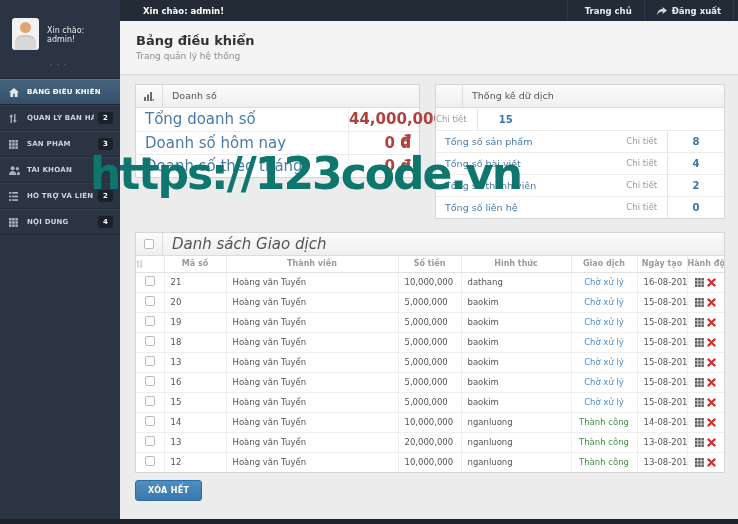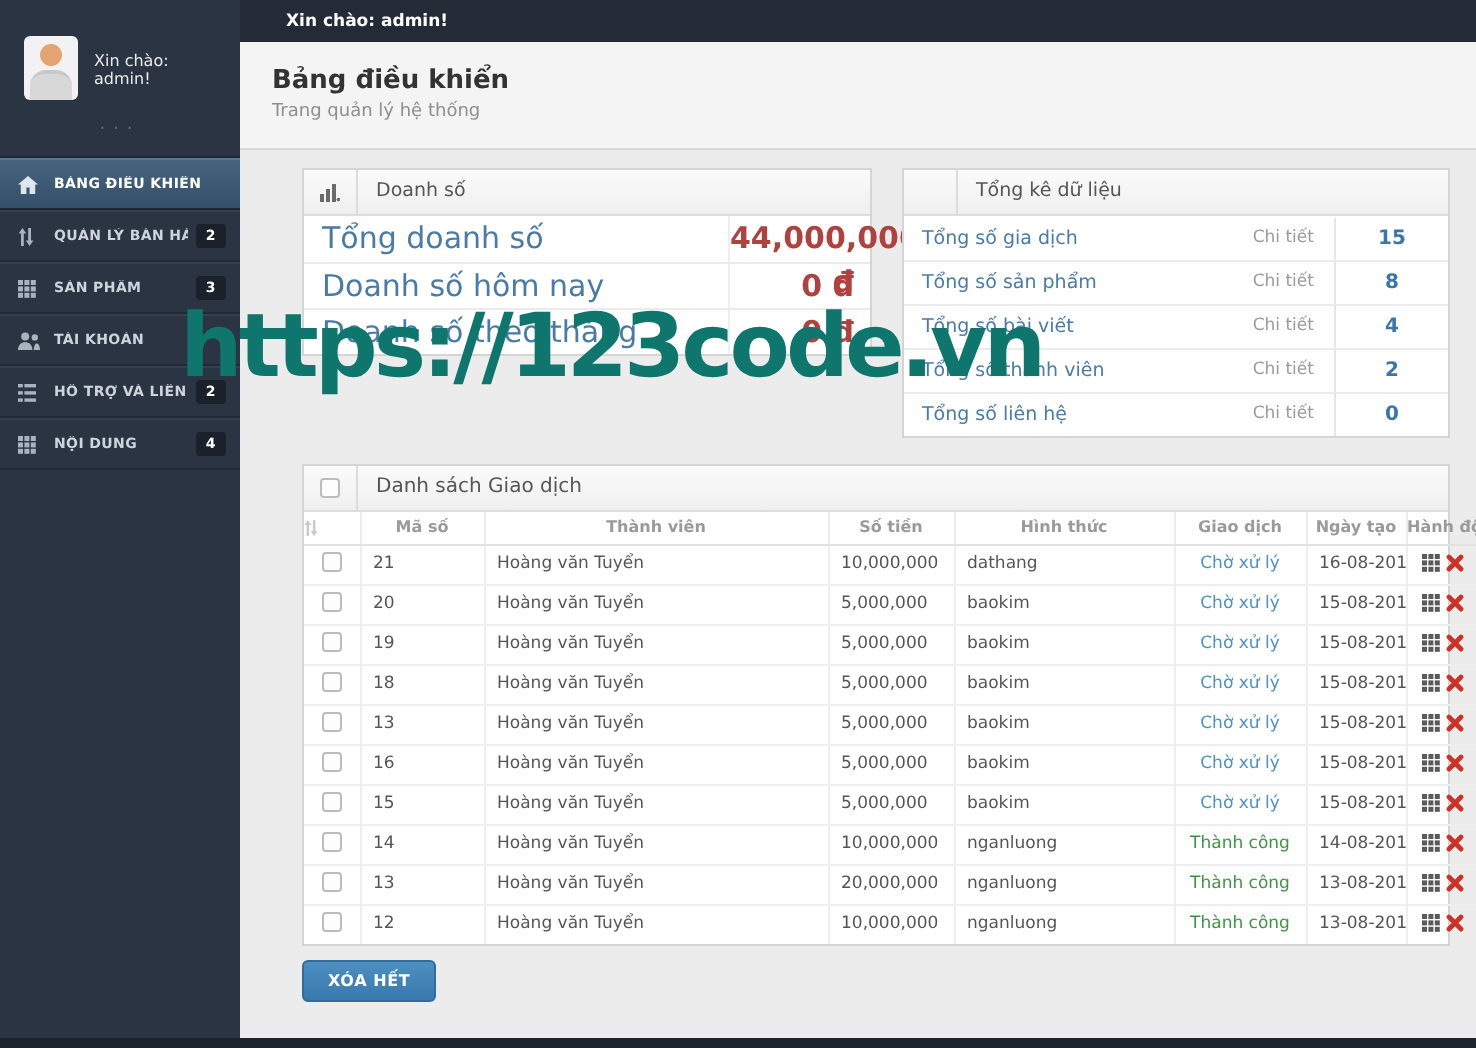--- a/index.html
+++ b/index.html
@@ -29,21 +29,21 @@
   .topbar-right { margin-left:auto; display:flex; height:100%; }
   .top-link { display:flex; align-items:center; gap:5px; padding:0 12px; font-size:8.5px; font-weight:bold; color:#e9edf1; border-left:1px solid #303947; cursor:pointer; }
   .top-link:last-child { border-right:1px solid #303947; margin-right:4px; }
   .top-link .ic { color:#cfd6dd; display:inline-flex; }
 
   
   .content { position:absolute; left:120px; top:21px; right:0; bottom:5px; background:#ececed; overflow:hidden; }
   .page-header { background:#f4f4f4; border-bottom:1px solid #d8d8d8; padding:12px 16px 13px; }
   .page-title { font-size:13px; font-weight:bold; color:#333; }
   .page-subtitle { font-size:9px; color:#8e8e8e; margin-top:3px; }
-  .page-body { padding:9px 13px 0 15px;margin-left:16px; }
+  .page-body { padding:9px 13px 0 15px; }
 
   .panel-row { display:flex; gap:15px; }
   .panel { background:#fff; border:1px solid #d5d5d5; }
   .panel-revenue { width:285px; flex:none; align-self:flex-start; }
   .panel-stats { flex:1; align-self:flex-start; }
   .panel-header { display:flex; align-items:stretch; height:23px; background:linear-gradient(#fbfbfb,#efefef); border-bottom:1px solid #dcdcdc; }
   .panel-icon { width:27px; flex:none; border-right:1px solid #dcdcdc; display:flex; align-items:center; justify-content:center; color:#6a6a6a; }
   .panel-title { line-height:22px; padding:0 9px; font-size:9.5px; color:#555; }
 
   .rev-row { display:flex; height:23px; line-height:22px; border-top:1px solid #ebebeb; font-size:15px; }
@@ -55,21 +55,21 @@
   .stat-row:first-child { border-top:none; }
   .stat-label { flex:1; padding-left:9px; color:#4a7ba6; white-space:nowrap; overflow:hidden; }
   .stat-detail { color:#9a9a9a; font-size:8.5px; padding-right:10px; text-decoration:none; cursor:pointer; }
   .stat-value { width:57px; flex:none; border-left:1px solid #e6e6e6; text-align:center; color:#3a77a8; font-weight:bold; font-size:10px; line-height:21px; }
 
   
   .panel-table { margin-top:13px; }
   .tx-header { display:flex; align-items:stretch; height:23px; background:linear-gradient(#fbfbfb,#efefef); border-bottom:1px solid #dcdcdc; }
   .cb-cell { width:27px; flex:none; border-right:1px solid #dcdcdc; display:flex; align-items:center; justify-content:center; }
   .checkbox { width:10px; height:10px; border:1px solid #bcbcbc; background:#fdfdfd; border-radius:2px; display:inline-block; cursor:pointer; }
-  .tx-title { line-height:22px; padding:0 9px; font-size:10px; color:#555; }
+  .tx-title { line-height:22px; padding:0 9px; font-size:15px; color:#555;font-style:italic; }
   table.tx { width:100%; border-collapse:collapse; font-size:8.5px; table-layout:fixed; }
   table.tx th { height:16px; font-size:8px; font-weight:bold; color:#9a9a9a; text-align:center; border-right:1px solid #ececec; border-bottom:1px solid #e2e2e2; overflow:hidden; white-space:nowrap; }
   table.tx th:last-child, table.tx td:last-child { border-right:none; }
   table.tx td { height:20px; border-right:1px solid #efefef; border-bottom:1px solid #efefef; padding:0 6px; overflow:hidden; white-space:nowrap; color:#555; }
   tr:last-child td { border-bottom:none; }
   .col-cb{width:28px;} .col-id{width:62px;} .col-member{width:172px;} .col-amount{width:63px;}
   .col-method{width:110px;} .col-status{width:66px;} .col-date{width:50px;} .col-action{width:37px;}
   td.c-cb { text-align:center; padding:0; }
   td.c-id { text-align:left; color:#666; }
   td.c-amount { color:#b0413e; }
@@ -186,20 +186,34 @@
             </svg>
           </span>
           <span class="side-label">NỘI DUNG</span>
           <span class="badge">4</span>
         </div>
       </div>
   </div>
 
   <div class="topbar">
     <div class="topbar-greet">Xin chào: admin!</div>
+    <div class="topbar-right">
+      <div class="top-link">
+        <span class="ic"></span>
+        <span>Trang chủ</span>
+      </div>
+      <div class="top-link">
+        <span class="ic">
+            <svg width="10" height="8" viewBox="0 0 10 8">
+              <path d="M5.6 0v2.1C2.2 2.1.6 4.4 0 8c1.6-2.4 3-3.5 5.6-3.5V7L10 3.5z" fill="currentColor"></path>
+            </svg>
+          </span>
+        <span>Đăng xuất</span>
+      </div>
+    </div>
   </div>
 
   <div class="content">
     <div class="page-header">
       <div class="page-title">Bảng điều khiển</div>
       <div class="page-subtitle">Trang quản lý hệ thống</div>
     </div>
 
     <div class="page-body">
       <div class="panel-row">
@@ -230,25 +244,24 @@
               <div class="rev-row">
                 <span class="rev-label">Doanh số theo tháng</span>
                 <span class="rev-value">0 đ</span>
               </div>
             </div>
         </div>
 
         <div class="panel panel-stats">
           <div class="panel-header">
             <span class="panel-icon ic"></span>
-            <span class="panel-title">Tổng kê dữ liệu</span>
+            <span class="panel-title">Thống kê dữ dịch</span>
           </div>
           <div>
               <div class="stat-row">
-                <span class="stat-label">Tổng số gia dịch</span>
                 <a class="stat-detail">Chi tiết</a>
                 <span class="stat-value">15</span>
               </div>
               <div class="stat-row">
                 <span class="stat-label">Tổng số sản phẩm</span>
                 <a class="stat-detail">Chi tiết</a>
                 <span class="stat-value">8</span>
               </div>
               <div class="stat-row">
                 <span class="stat-label">Tổng số bài viết</span>

